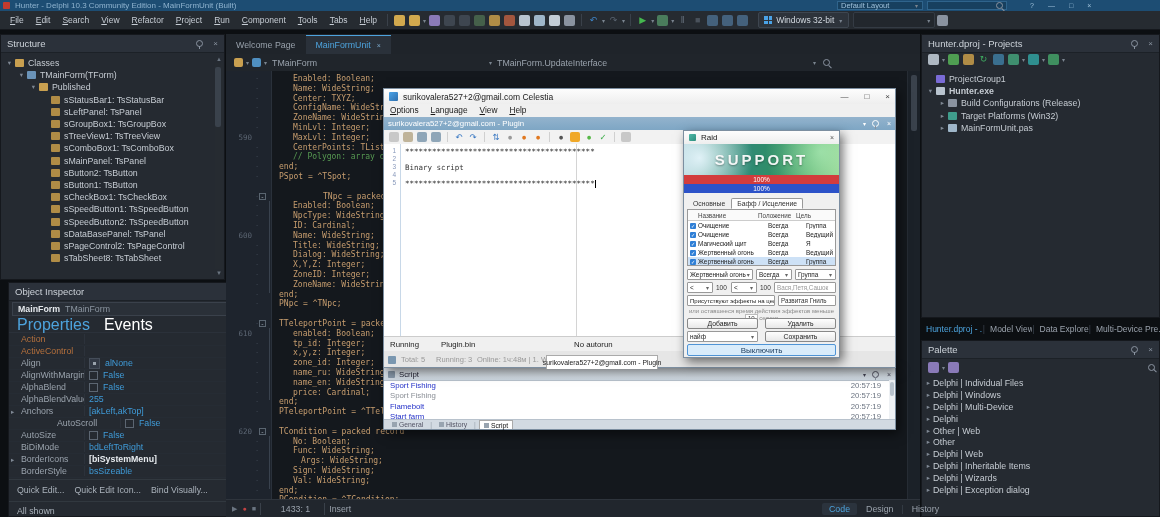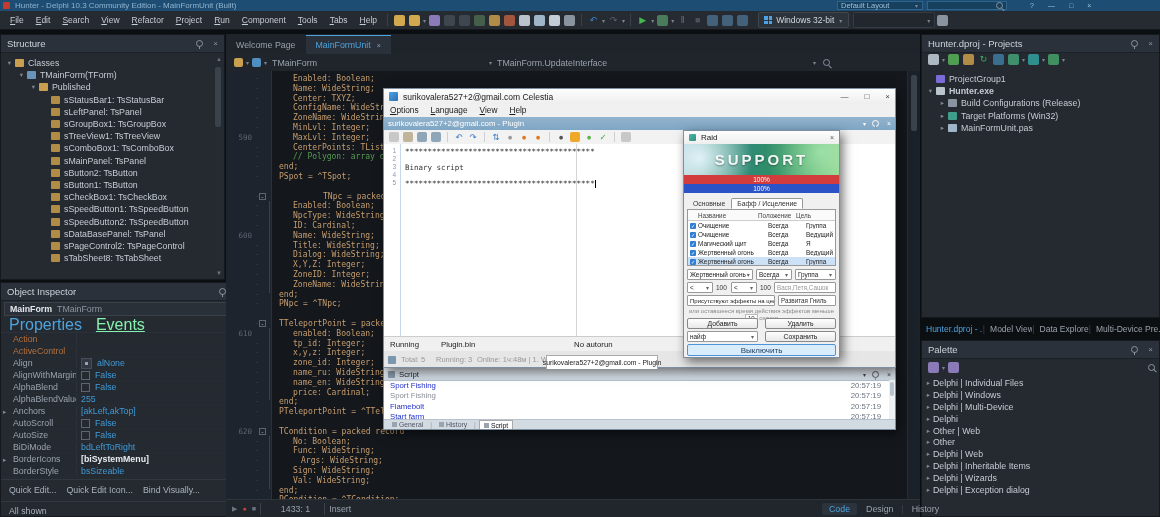--- a/index.html
+++ b/index.html
@@ -321,36 +321,36 @@
           <span>sTabSheet8: TsTabSheet</span>
         </div>
       </div>
     <div class="sarrow" style="top:20px;">▲</div>
     <div class="sbar" style="top:28px;bottom:10px;">
         <div class="sthumb" style="top:4px;height:60px;"></div>
       </div>
     <div class="sarrow" style="bottom:2px;">▼</div>
   </div>
 
-  <div class="panel" style="left:0;top:282px;width:248px;height:235px;">
+  <div class="panel" style="left:8px;top:282px;width:248px;height:235px;">
     <div class="phead">
       <span>Object Inspector</span>
         <span class="sp"></span>
       <span class="pin"></span>
       <span class="xg">×</span>
     </div>
     <div class="oisel">
       <span style="color:#e4e8ec;font-weight:bold;">MainForm</span>
       <span style="color:#8b95a0;margin-left:5px;">TMainForm</span>
       <span class="sp"></span>
         <span class="ddv">▾</span>
     </div>
     <div class="oitabs">
       <span style="color:#4da3dd;margin-right:14px;">Properties</span>
-      <span style="color:#86efac;text-decoration:underline;">Events</span>
+      <span style="color:#ffffff;">Events</span>
       <span class="sp"></span>
         <span class="mag"></span>
     </div>
     <div class="oigrid" id="oi-grid">
         <div class="oirow" style="top: 0px; justify-content: flex-end;">
           <div class="oiname" style="color: rgb(181, 112, 60);">Action</div>
           <div class="oival"></div>
         </div>
         <div class="oirow" style="top: 12px;">
           <div class="oiname" style="color: rgb(181, 112, 60);">ActiveControl</div>
@@ -384,21 +384,21 @@
           <div class="oival">
             <span>255</span>
           </div>
         </div>
         <div class="oirow" style="top: 72px;">
           <div class="oiname">Anchors<span class="rchev">▸</span></div>
           <div class="oival">
             <span>[akLeft,akTop]</span>
           </div>
         </div>
-        <div class="oirow" style="top: 84px;">
+        <div class="oirow" style="top: 84px; padding-left: 36px;">
           <div class="oiname">AutoScroll</div>
           <div class="oival">
             <span class="oicheck"></span>
             <span>False</span>
           </div>
         </div>
         <div class="oirow" style="top: 96px;">
           <div class="oiname">AutoSize</div>
           <div class="oival">
             <span class="oicheck"></span>

